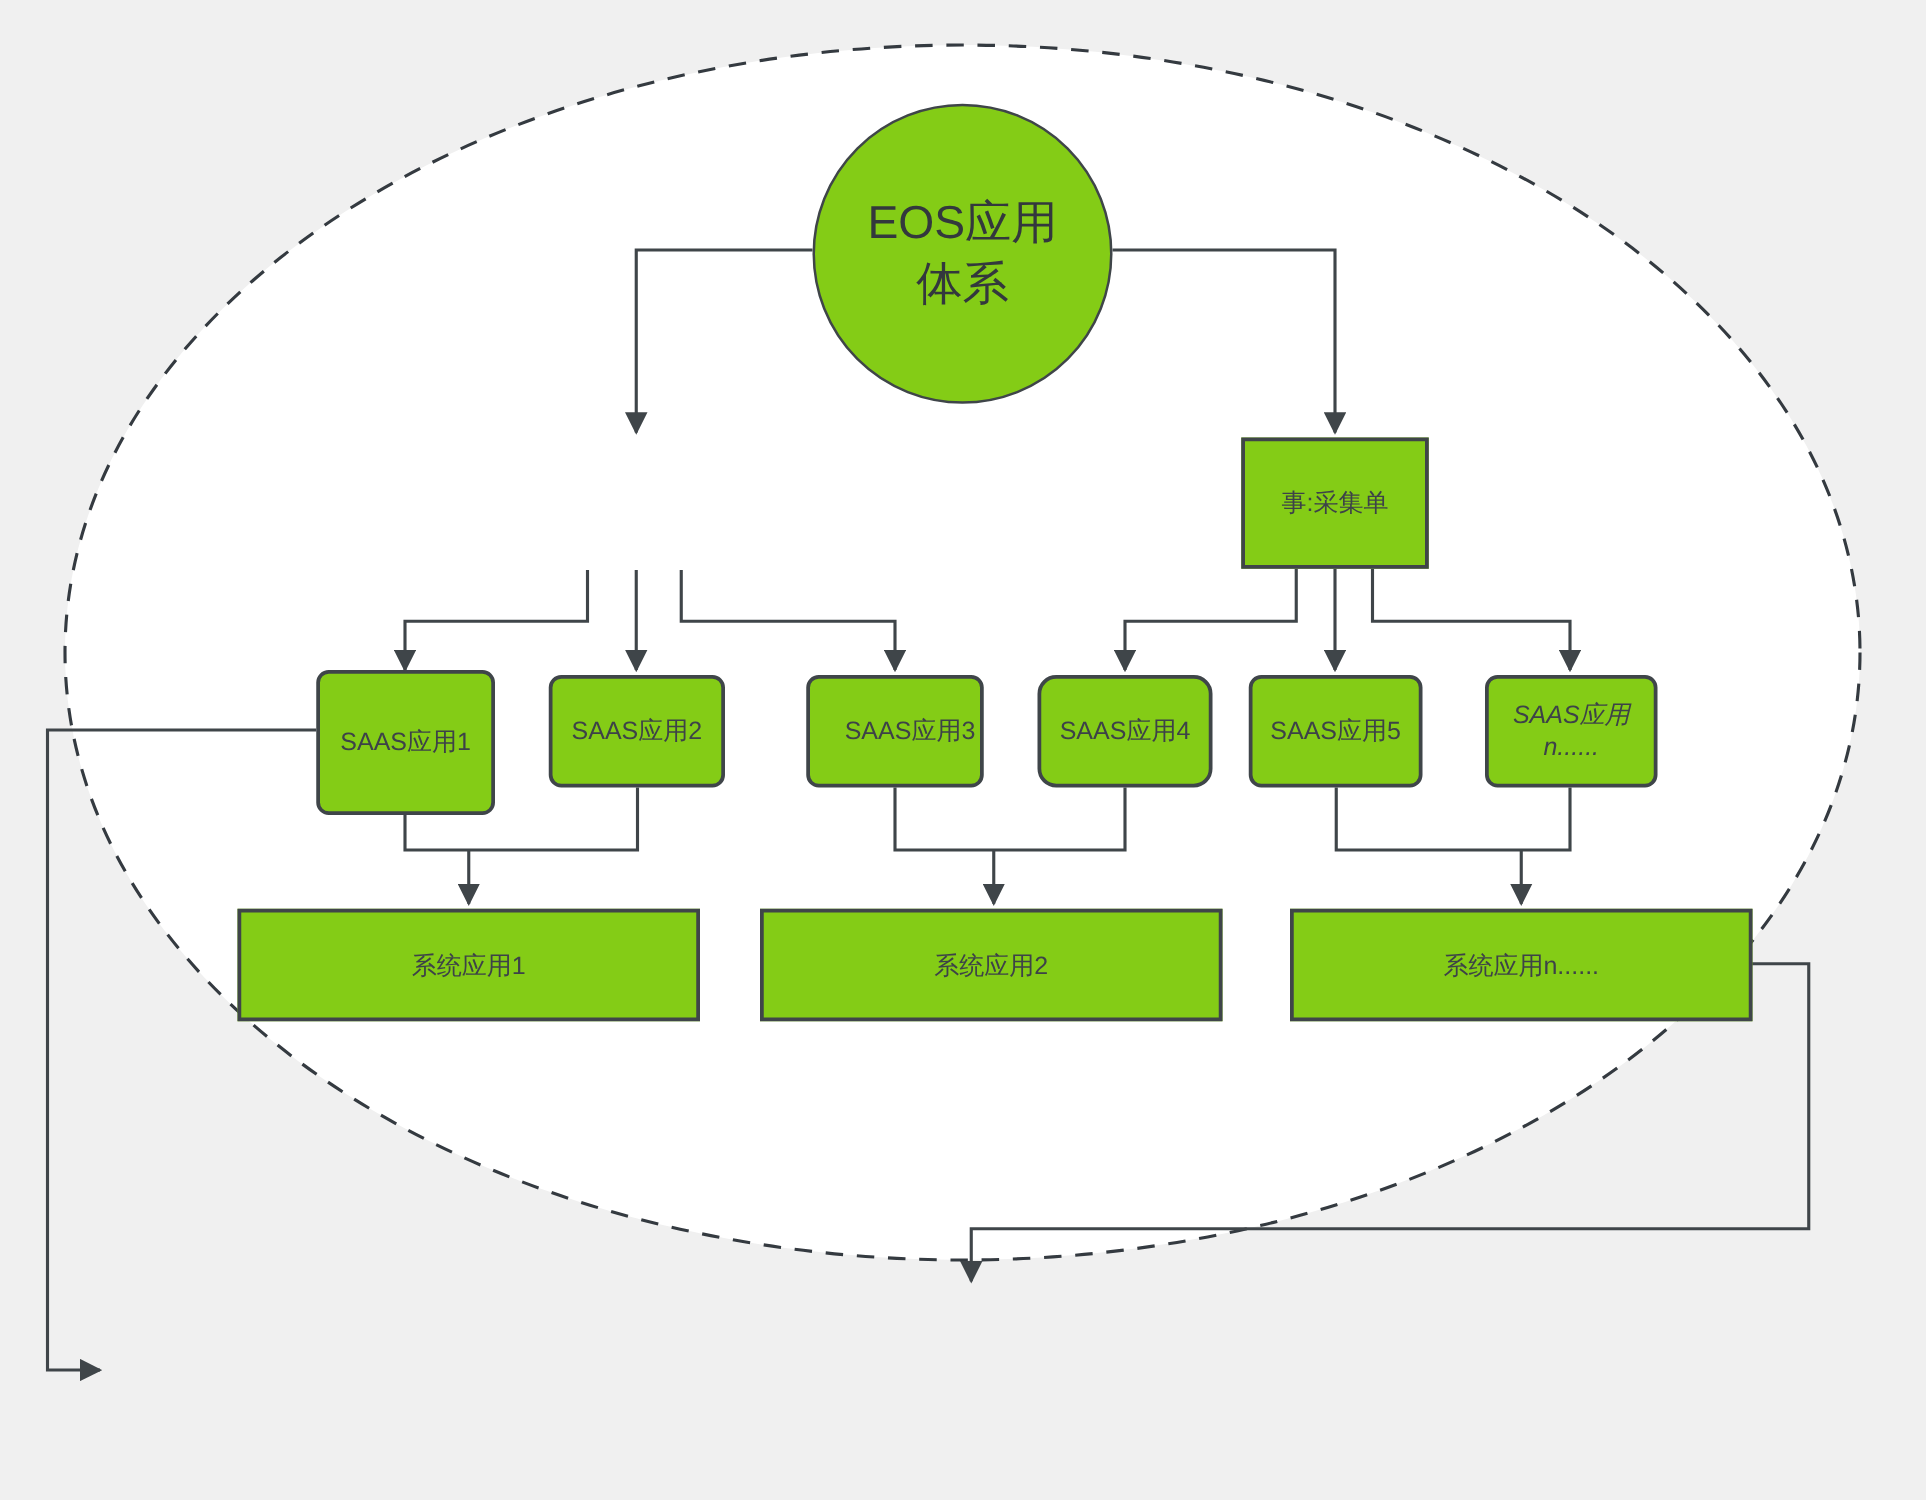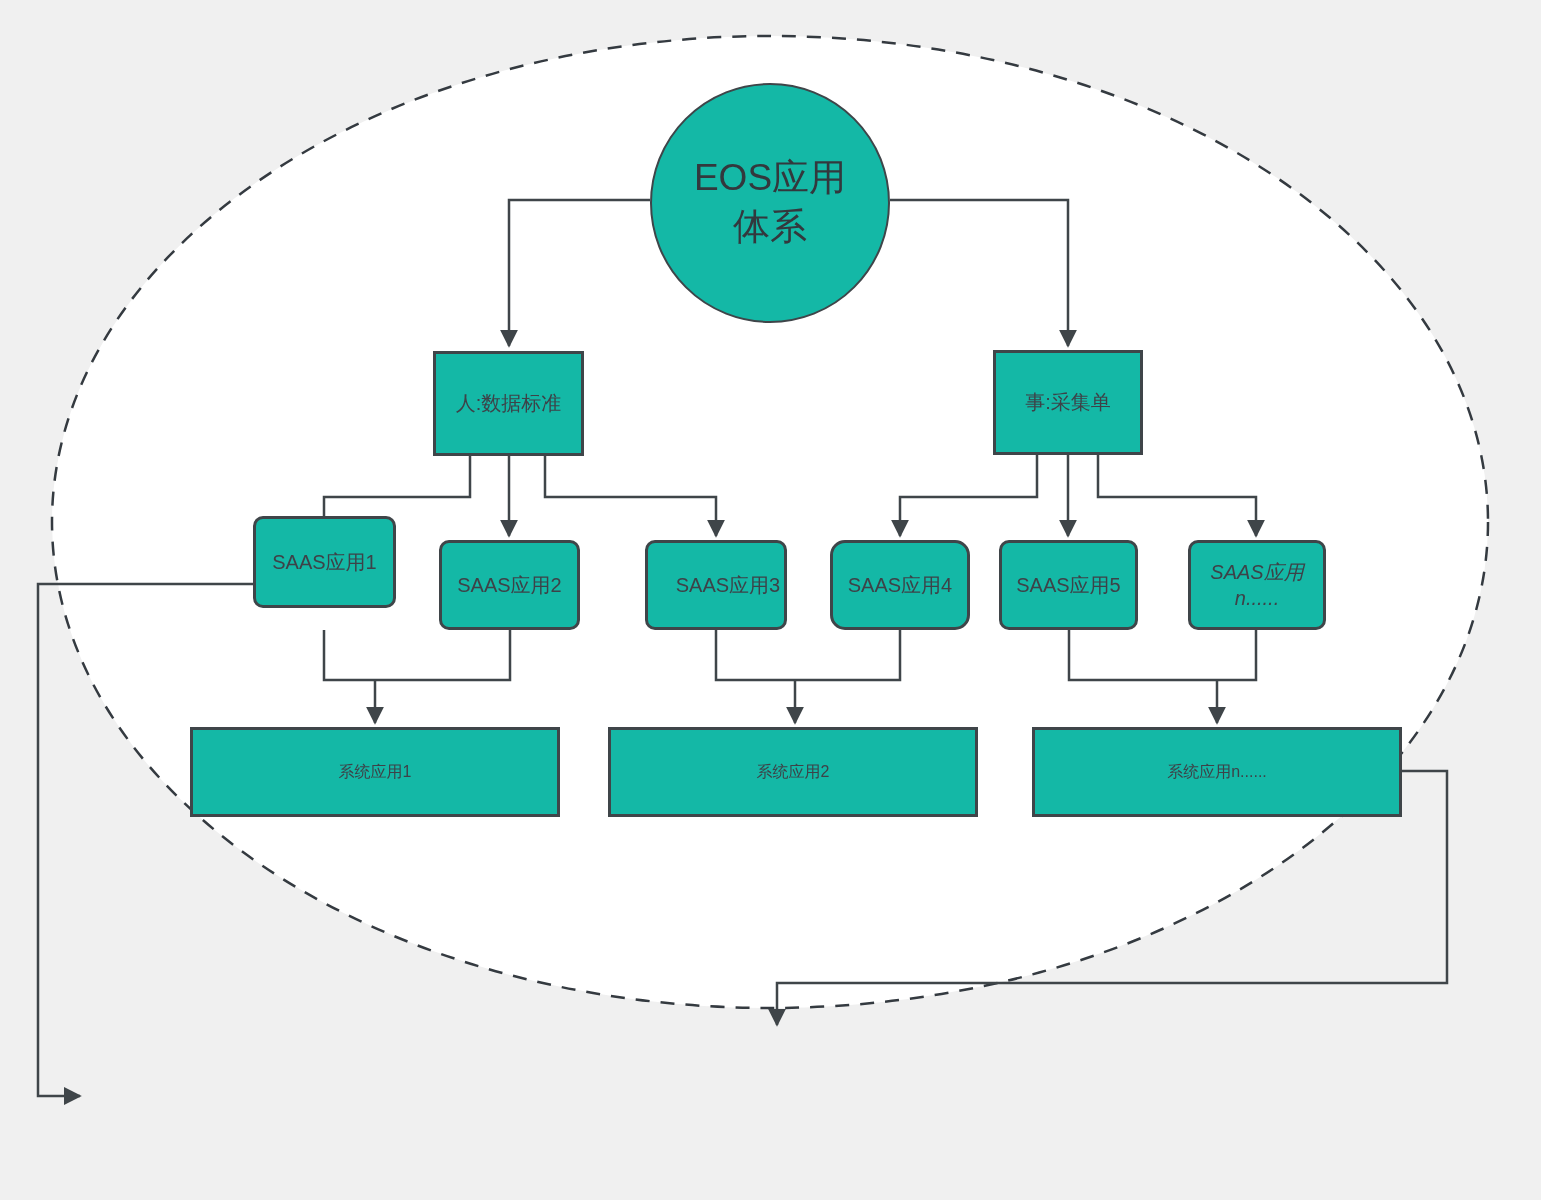--- a/index.html
+++ b/index.html
@@ -14,21 +14,21 @@
     overflow:hidden;
   }
   .layer{
     position:absolute;left:0;top:0;width:1541px;height:1200px;
   }
   .node{
     position:absolute;
     box-sizing:border-box;
     display:flex;align-items:center;justify-content:center;
     text-align:center;
-    background:#14b8a6;
+    background:#84cc16;
     border:2.5px solid #3f4549;
     color:#3d4248;
     z-index:3;
   }
   .circle-node{
     border-radius:50%;
     font-size:37px;
     line-height:1.32;
     color:#33383d;
     border-width:2.5px;
@@ -39,21 +39,21 @@
     border-width:3px;
   }
   .saas-node{
     border-radius:10px;
     font-size:20px;
     line-height:1.3;
     border-width:3px;
   }
   .saas-node .lbl{width:118px;}
   .sys-node{
-    font-size:16px;
+    font-size:20px;
     border-width:3px;
   }
   .front-bar{
     position:absolute;
     left:84px;top:1029px;width:1421px;height:133px;
     box-sizing:border-box;
     background:#0766c8;
     border:2px solid #ffffff;
     display:flex;align-items:center;justify-content:center;
     color:#ffffff;
@@ -100,28 +100,25 @@
 
       <path d="M253,584 L38,584 L38,1096 L80,1096" marker-end="url(#arrow)"></path>
       <path d="M1400,771 L1447,771 L1447,983 L777,983 L777,1025" marker-end="url(#arrow)"></path>
     </g>
   </svg>
 
   <div class="node circle-node" style="left:650px;top:83px;width:240px;height:240px;">
     <span class="lbl">EOS应用体系</span>
   </div>
 
-  <div class="node rect-node" style="left:433px;top:351px;width:151px;height:105px;">
-    <span class="lbl">人:数据标准</span>
-  </div>
   <div class="node rect-node" style="left:993px;top:350px;width:150px;height:105px;">
     <span class="lbl">事:采集单</span>
   </div>
 
-  <div class="node saas-node" style="left:253px;top:516px;width:143px;height:92px;">
+  <div class="node saas-node" style="left:253px;top:536px;width:143px;height:116px;">
     <span class="lbl">SAAS应用1</span>
   </div>
   <div class="node saas-node" style="left:439px;top:540px;width:141px;height:90px;">
     <span class="lbl">SAAS应用2</span>
   </div>
   <div class="node saas-node" style="left:645px;top:540px;width:142px;height:90px;padding-left:24px;">
     <span class="lbl">SAAS应用3</span>
   </div>
   <div class="node saas-node" style="left:830px;top:540px;width:140px;height:90px;border-radius:15px;">
     <span class="lbl">SAAS应用4</span>

